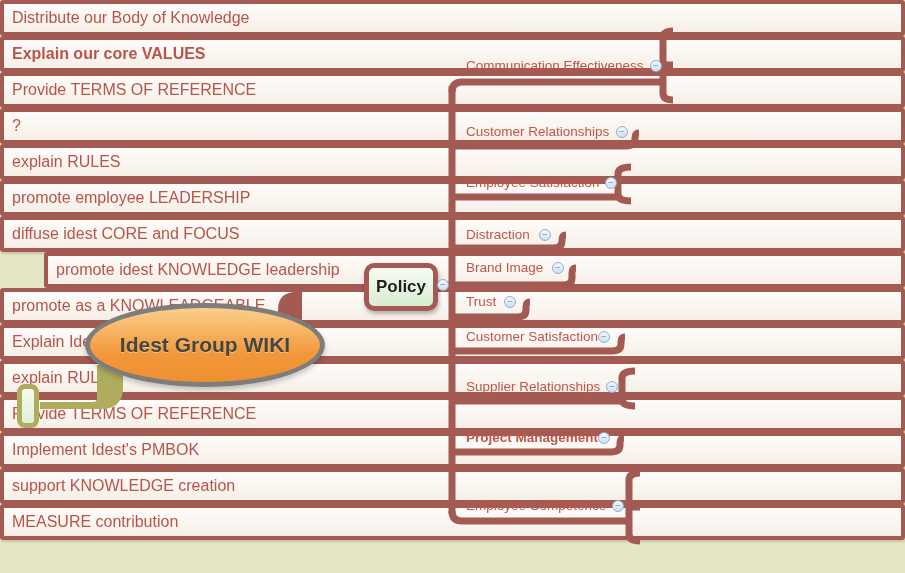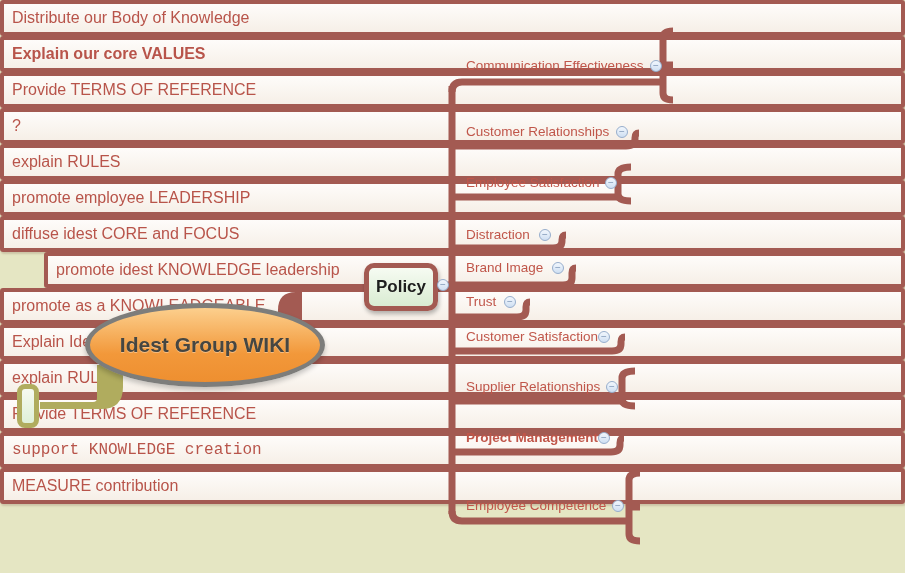--- a/index.html
+++ b/index.html
@@ -102,18 +102,19 @@
     <div class="leaf" style="left: 528px; top: 288px;">promote as a KNOWLEADGEABLE</div>
     <div class="blabel" style="left: 466px; top: 328px;">Customer Satisfaction</div>
     <div class="minus" style="left: 598px; top: 331px;">−</div>
     <div class="leaf" style="left: 623px; top: 323px;">Explain Idest WAY OF DOING</div>
     <div class="blabel" style="left: 466px; top: 378px;">Supplier Relationships</div>
     <div class="minus" style="left: 606px; top: 381px;">−</div>
     <div class="leaf" style="left: 632px; top: 357px;">explain RULES</div>
     <div class="leaf" style="left: 632px; top: 392px;">Provide TERMS OF REFERENCE</div>
     <div class="blabel" style="left: 466px; top: 429px; font-weight: bold;">Project Management</div>
     <div class="minus" style="left: 598px; top: 432px;">−</div>
+    <div class="leaf" style="left: 622px; top: 424px;">Implement Idest's PMBOK</div>
     <div class="blabel" style="left: 466px; top: 497px;">Employee Competence</div>
     <div class="minus" style="left: 612px; top: 500px;">−</div>
-    <div class="leaf" style="left: 637px; top: 493px; font-family: Liberation Mono, monospace;">support KNOWLEDGE creation</div>
+    <div class="leaf" style="left: 637px; top: 493px;">support KNOWLEDGE creation</div>
     <div class="leaf" style="left: 637px; top: 527px;">MEASURE contribution</div>
     <div class="minus" style="left: 437px; top: 279px;">−</div>
   </div>
 
 </body></html>

